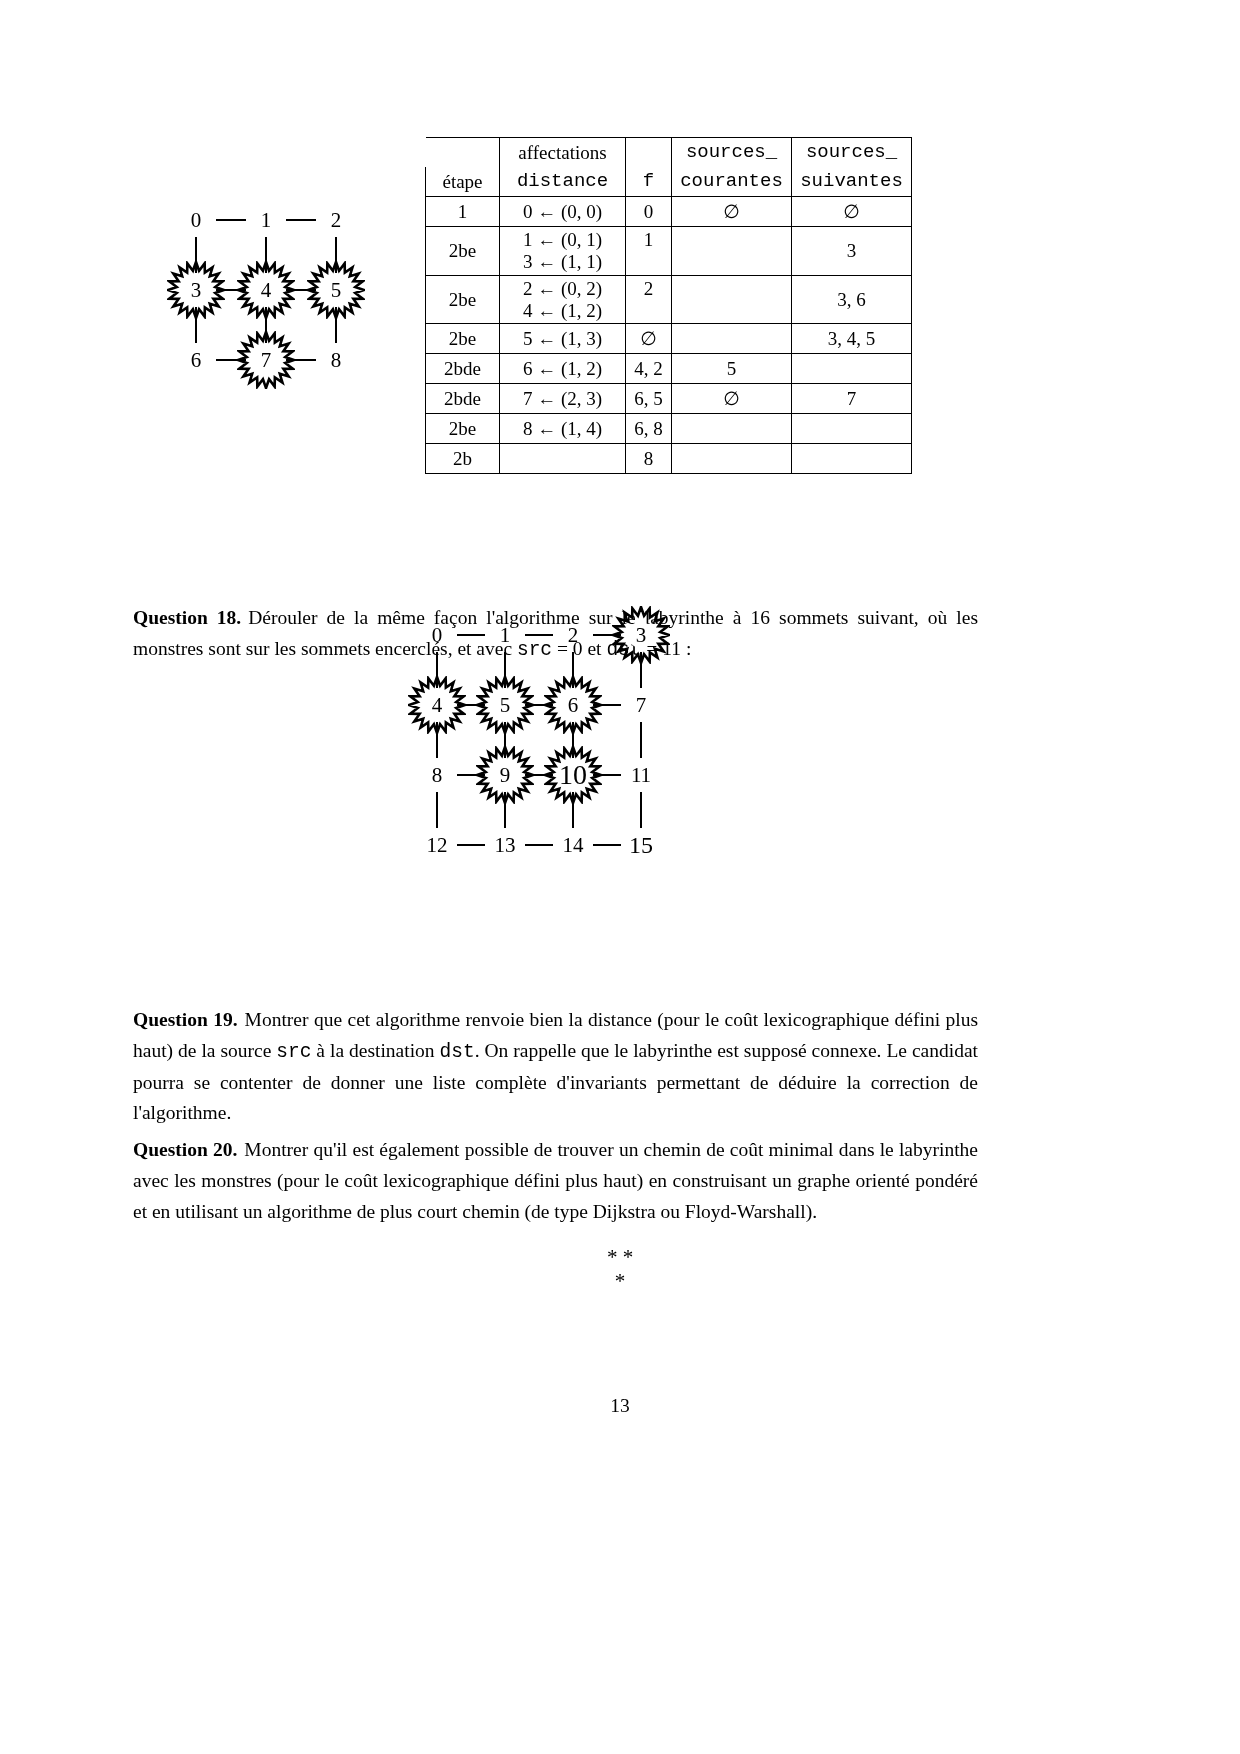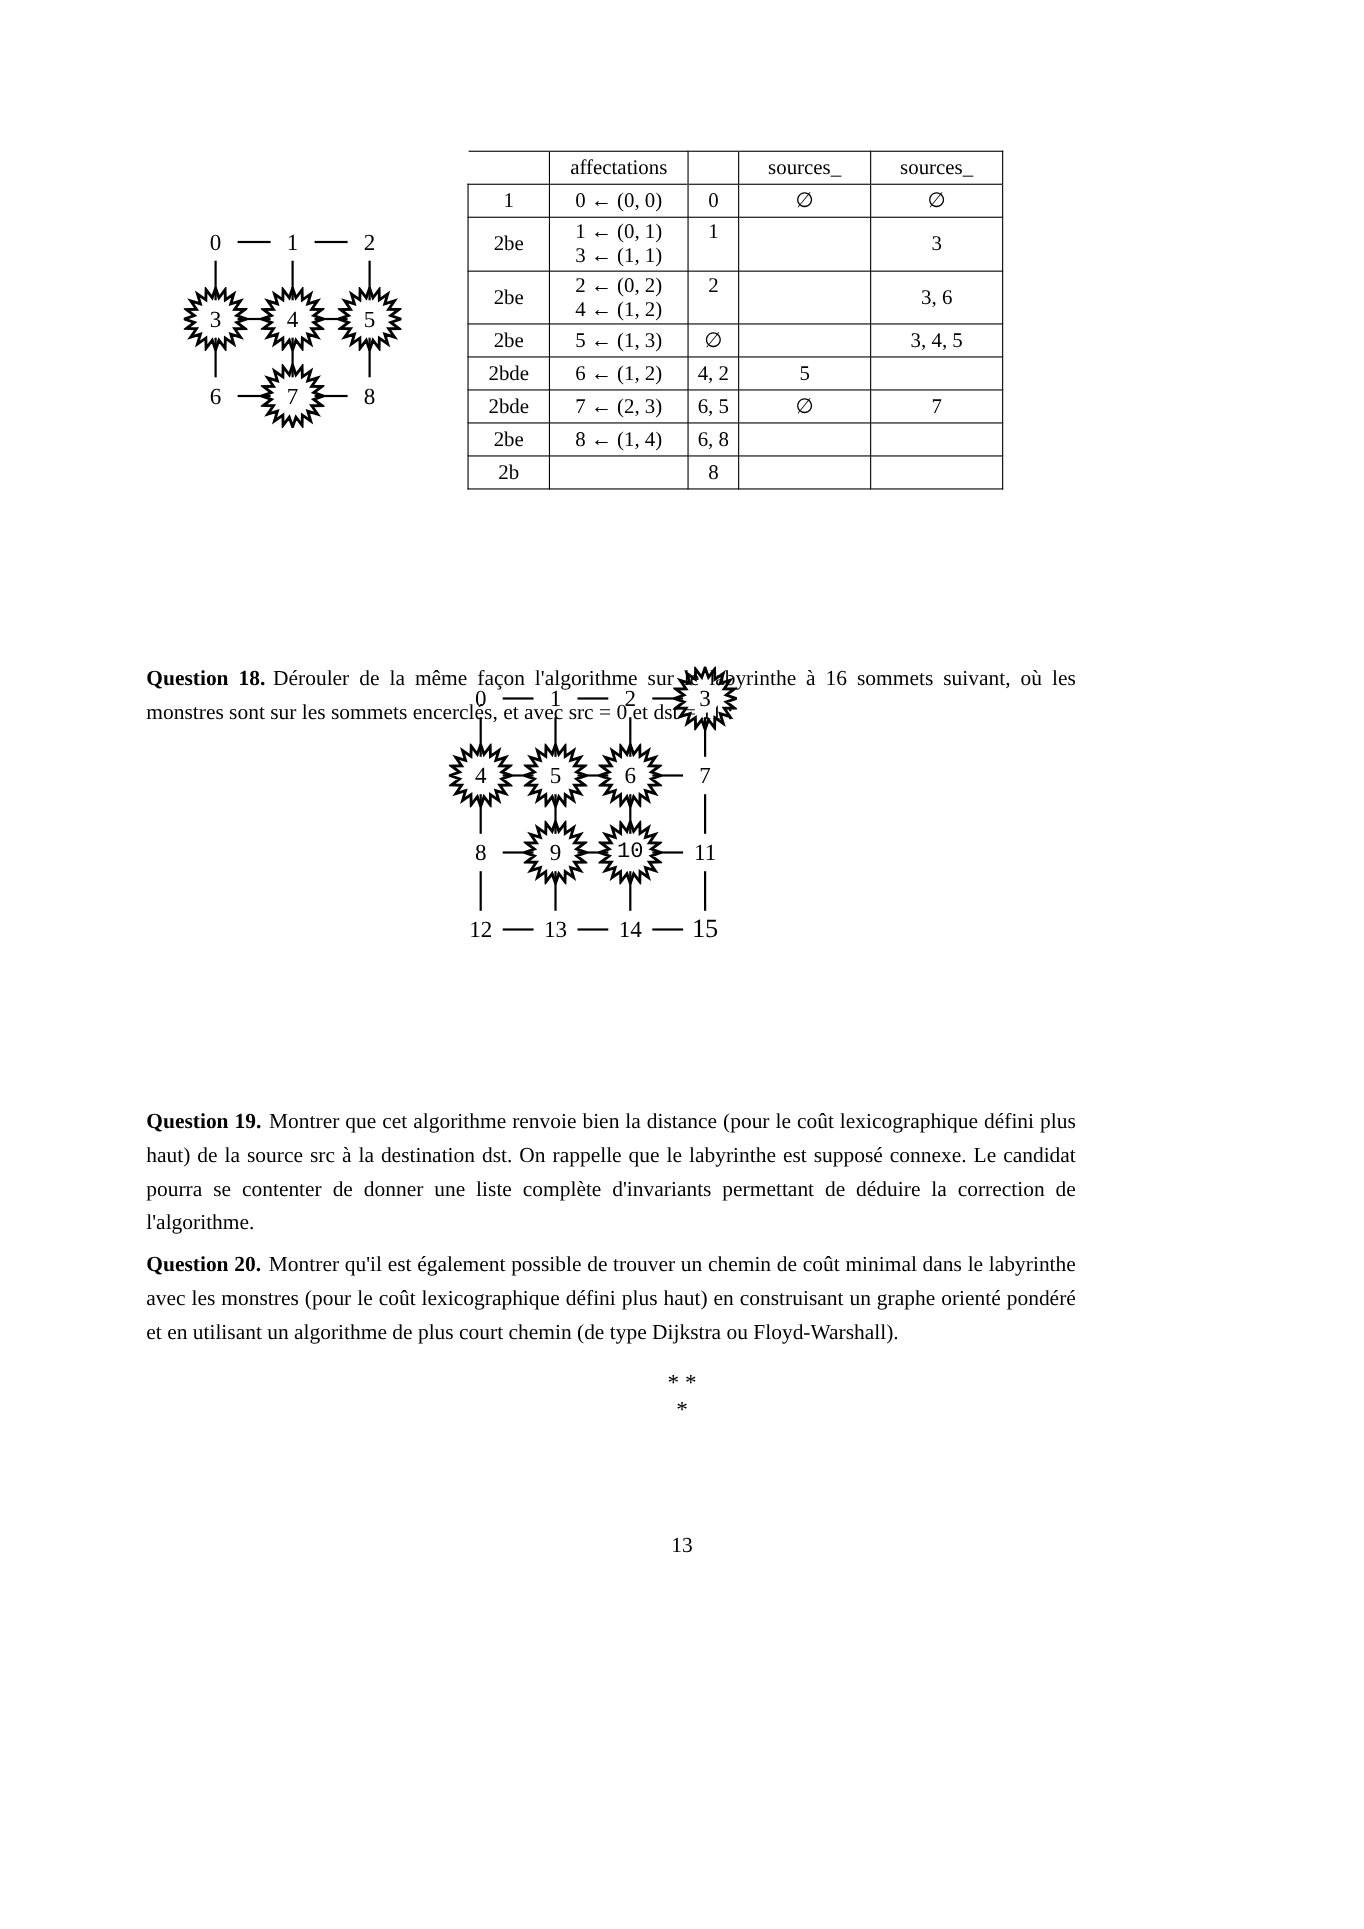--- a/index.html
+++ b/index.html
@@ -8,21 +8,21 @@
     background:#ffffff;
     font-family:"Liberation Serif", serif;
     color:#000;
     position:relative;
     overflow:hidden;
   }
   .page{
     position:absolute; inset:0;
     padding:0;
   }
-  .mono{font-family:Liberation Serif, serif;}
+  .mono{font-family:Liberation Mono, monospace;}
   .serif{font-family:"Liberation Serif", serif;}
 
   
   .top-area{
     position:absolute;
     left:0; top:120px;
     width:1240px; height:400px;
   }
 
   
@@ -197,20 +197,27 @@
           <col class="col-sc">
           <col class="col-ss">
       </colgroup>
       <tbody id="table-body">
         <tr class="hdr-top">
           <td class="nb"></td>
           <td class="serif">affectations</td>
           <td class="nb"></td>
           <td class="mono">sources_</td>
           <td class="mono">sources_</td>
+        </tr>
+        <tr class="hdr-bot">
+          <td class="serif">étape</td>
+          <td class="mono">distance</td>
+          <td class="mono">f</td>
+          <td class="mono">courantes</td>
+          <td class="mono">suivantes</td>
         </tr>
       <tr>
             <td>1</td>
             <td>0 ← (0, 0)</td>
             <td>0</td>
             <td>∅</td>
             <td>∅</td>
           </tr>
           <tr>
             <td>2be</td>
@@ -353,21 +360,21 @@
       </div>
       <div class="g-node" style="left: 68px; top: 140px; font-size: 21px;">
         <div class="burst">
           <svg viewBox="0 0 58 58">
             <polygon points="29.00,1.00 32.05,9.74 37.65,2.37 37.85,11.63 45.46,6.35 42.79,15.21 51.65,12.54 46.37,20.15 55.63,20.35 48.26,25.95 57.00,29.00 48.26,32.05 55.63,37.65 46.37,37.85 51.65,45.46 42.79,42.79 45.46,51.65 37.85,46.37 37.65,55.63 32.05,48.26 29.00,57.00 25.95,48.26 20.35,55.63 20.15,46.37 12.54,51.65 15.21,42.79 6.35,45.46 11.63,37.85 2.37,37.65 9.74,32.05 1.00,29.00 9.74,25.95 2.37,20.35 11.63,20.15 6.35,12.54 15.21,15.21 12.54,6.35 20.15,11.63 20.35,2.37 25.95,9.74" fill="none" stroke="#000" stroke-width="2.6" stroke-linejoin="miter"></polygon>
             <circle cx="29" cy="29" r="13" fill="#fff" stroke="none"></circle>
           </svg>
         </div>
         <span class="lbl">9</span>
       </div>
-      <div class="g-node" style="left: 136px; top: 140px; font-size: 20px; font-family: Liberation Mono, monospace;">
+      <div class="g-node" style="left: 136px; top: 140px; font-size: 28px;">
         <div class="burst">
           <svg viewBox="0 0 58 58">
             <polygon points="29.00,1.00 32.05,9.74 37.65,2.37 37.85,11.63 45.46,6.35 42.79,15.21 51.65,12.54 46.37,20.15 55.63,20.35 48.26,25.95 57.00,29.00 48.26,32.05 55.63,37.65 46.37,37.85 51.65,45.46 42.79,42.79 45.46,51.65 37.85,46.37 37.65,55.63 32.05,48.26 29.00,57.00 25.95,48.26 20.35,55.63 20.15,46.37 12.54,51.65 15.21,42.79 6.35,45.46 11.63,37.85 2.37,37.65 9.74,32.05 1.00,29.00 9.74,25.95 2.37,20.35 11.63,20.15 6.35,12.54 15.21,15.21 12.54,6.35 20.15,11.63 20.35,2.37 25.95,9.74" fill="none" stroke="#000" stroke-width="2.6" stroke-linejoin="miter"></polygon>
             <circle cx="29" cy="29" r="13" fill="#fff" stroke="none"></circle>
           </svg>
         </div>
         <span class="lbl">10</span>
       </div>
       <div class="g-node" style="left: 204px; top: 140px; font-size: 21px;">
         <span class="lbl">11</span>

